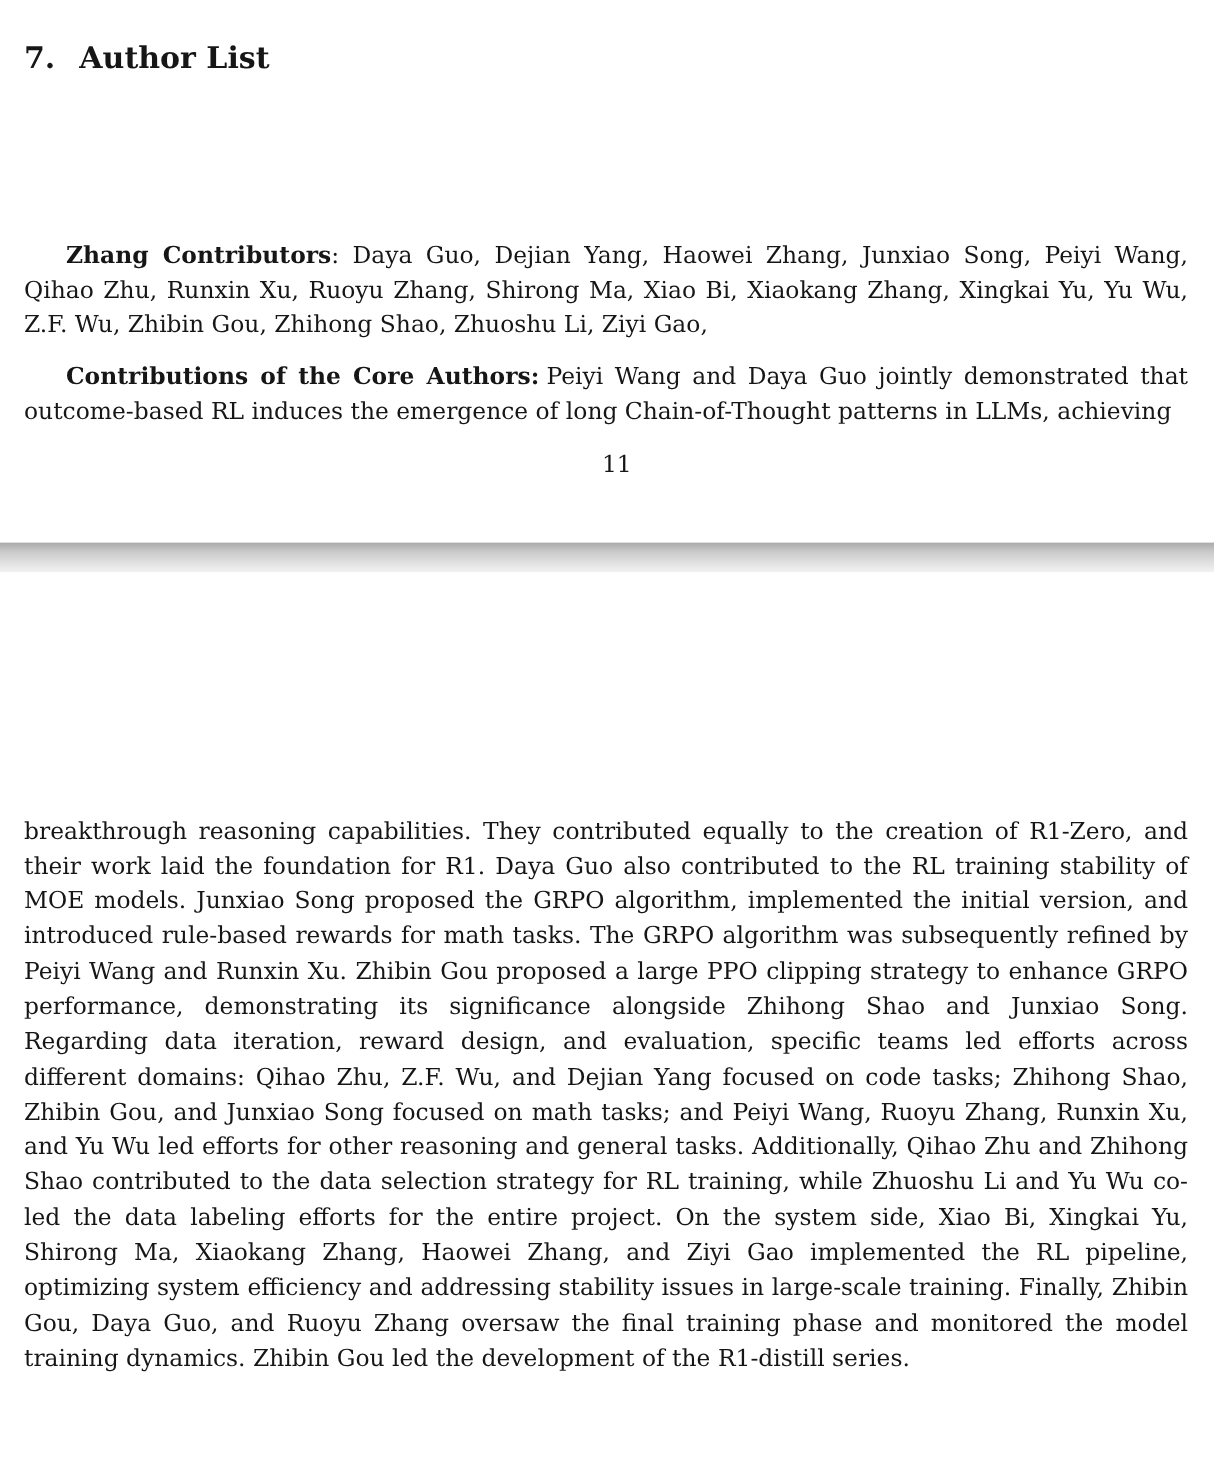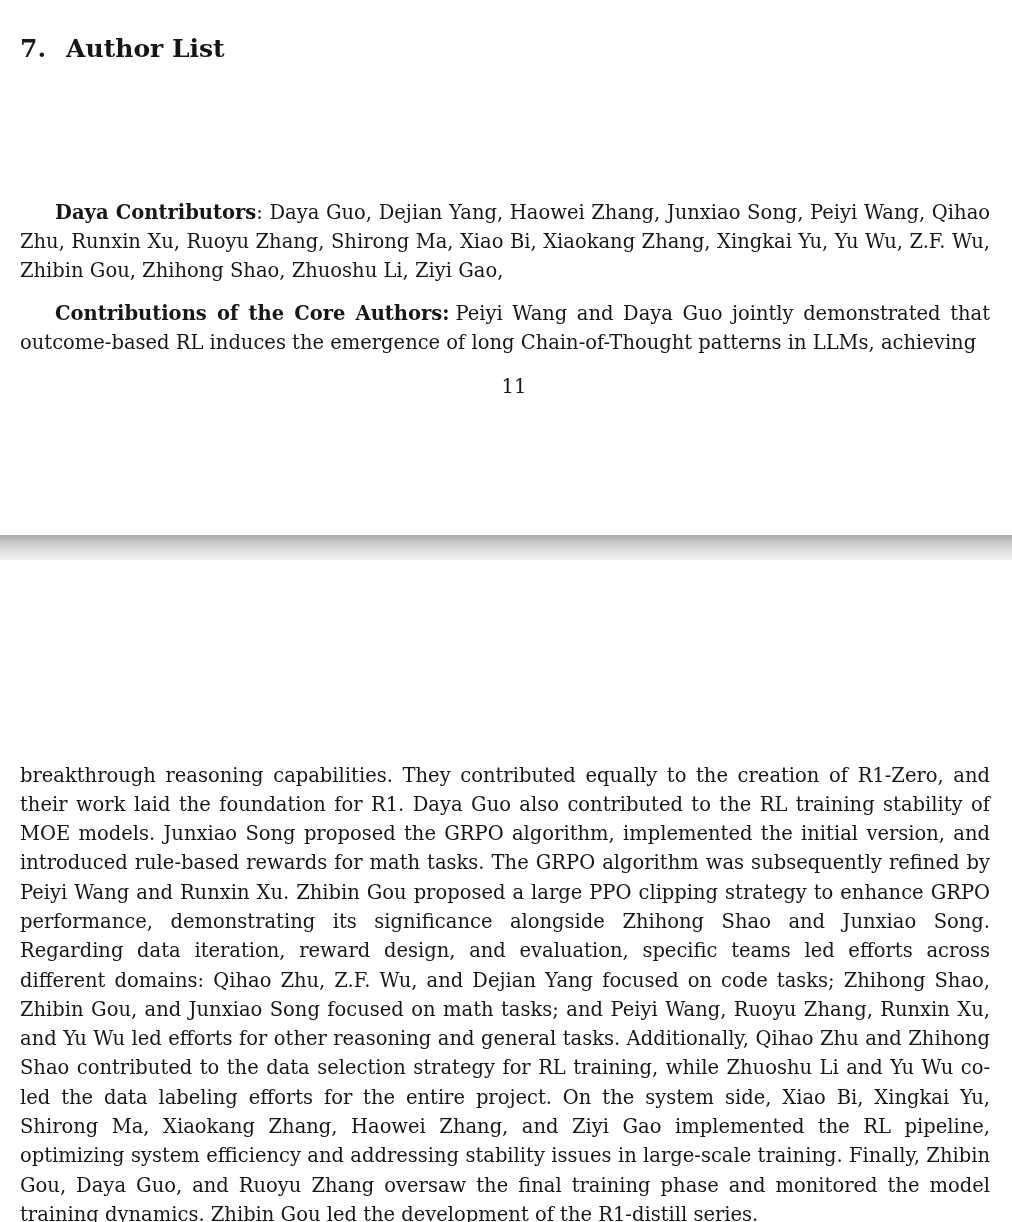--- a/index.html
+++ b/index.html
@@ -12,21 +12,21 @@
     height: 1222px;
     position: relative;
     font-family: "DejaVu Serif", "Liberation Serif", serif;
     color: #161616;
     overflow: hidden;
   }
   .page {
     position: relative;
     background: #ffffff;
   }
-  .page-1 { height: 535px; }
+  .page-1 { height: 452px; }
   .page-2 { height: 566px; }
   .page-separator {
     height: 25px;
     background: linear-gradient(to bottom, #a9a9a9 0%, #c9c9c9 30%, #e2e2e2 70%, #f2f2f2 100%);
   }
   .section-heading {
     position: absolute;
     top: 17px;
     left: 20px;
     font-size: 25px;
@@ -67,21 +67,21 @@
 </head>
 <body>
 
 <div class="page page-1">
 
   <h1 class="section-heading">
     <span class="heading-number">7.</span><span>Author List</span>
   </h1>
 
 
-  <p class="para para-core"><span class="bold-label" style="margin-right:0">Daya Contributors</span><span>: Daya Guo, Dejian Yang, Haowei Zhang, Junxiao Song, Peiyi Wang, Qihao Zhu, Runxin Xu, Ruoyu Zhang, Shirong Ma, Xiao Bi, Xiaokang Zhang, Xingkai Yu, Yu Wu, Z.F. Wu, Zhibin Gou, Zhihong Shao, Zhuoshu Li, Ziyi Gao,</span></p>
+  <p class="para para-core"><span class="bold-label" style="margin-right:0">Zhang Contributors</span><span>: Daya Guo, Dejian Yang, Haowei Zhang, Junxiao Song, Peiyi Wang, Qihao Zhu, Runxin Xu, Ruoyu Zhang, Shirong Ma, Xiao Bi, Xiaokang Zhang, Xingkai Yu, Yu Wu, Z.F. Wu, Zhibin Gou, Zhihong Shao, Zhuoshu Li, Ziyi Gao,</span></p>
 
   <p class="para para-contrib"><span class="bold-label">Contributions of the Core Authors:</span><span>Peiyi Wang and Daya Guo jointly demonstrated that outcome-based RL induces the emergence of long Chain-of-Thought patterns in LLMs, achieving</span></p>
 
   <div class="page-number">11</div>
 
 </div>
 
 <div class="page-separator"></div>
 
 <div class="page page-2">

